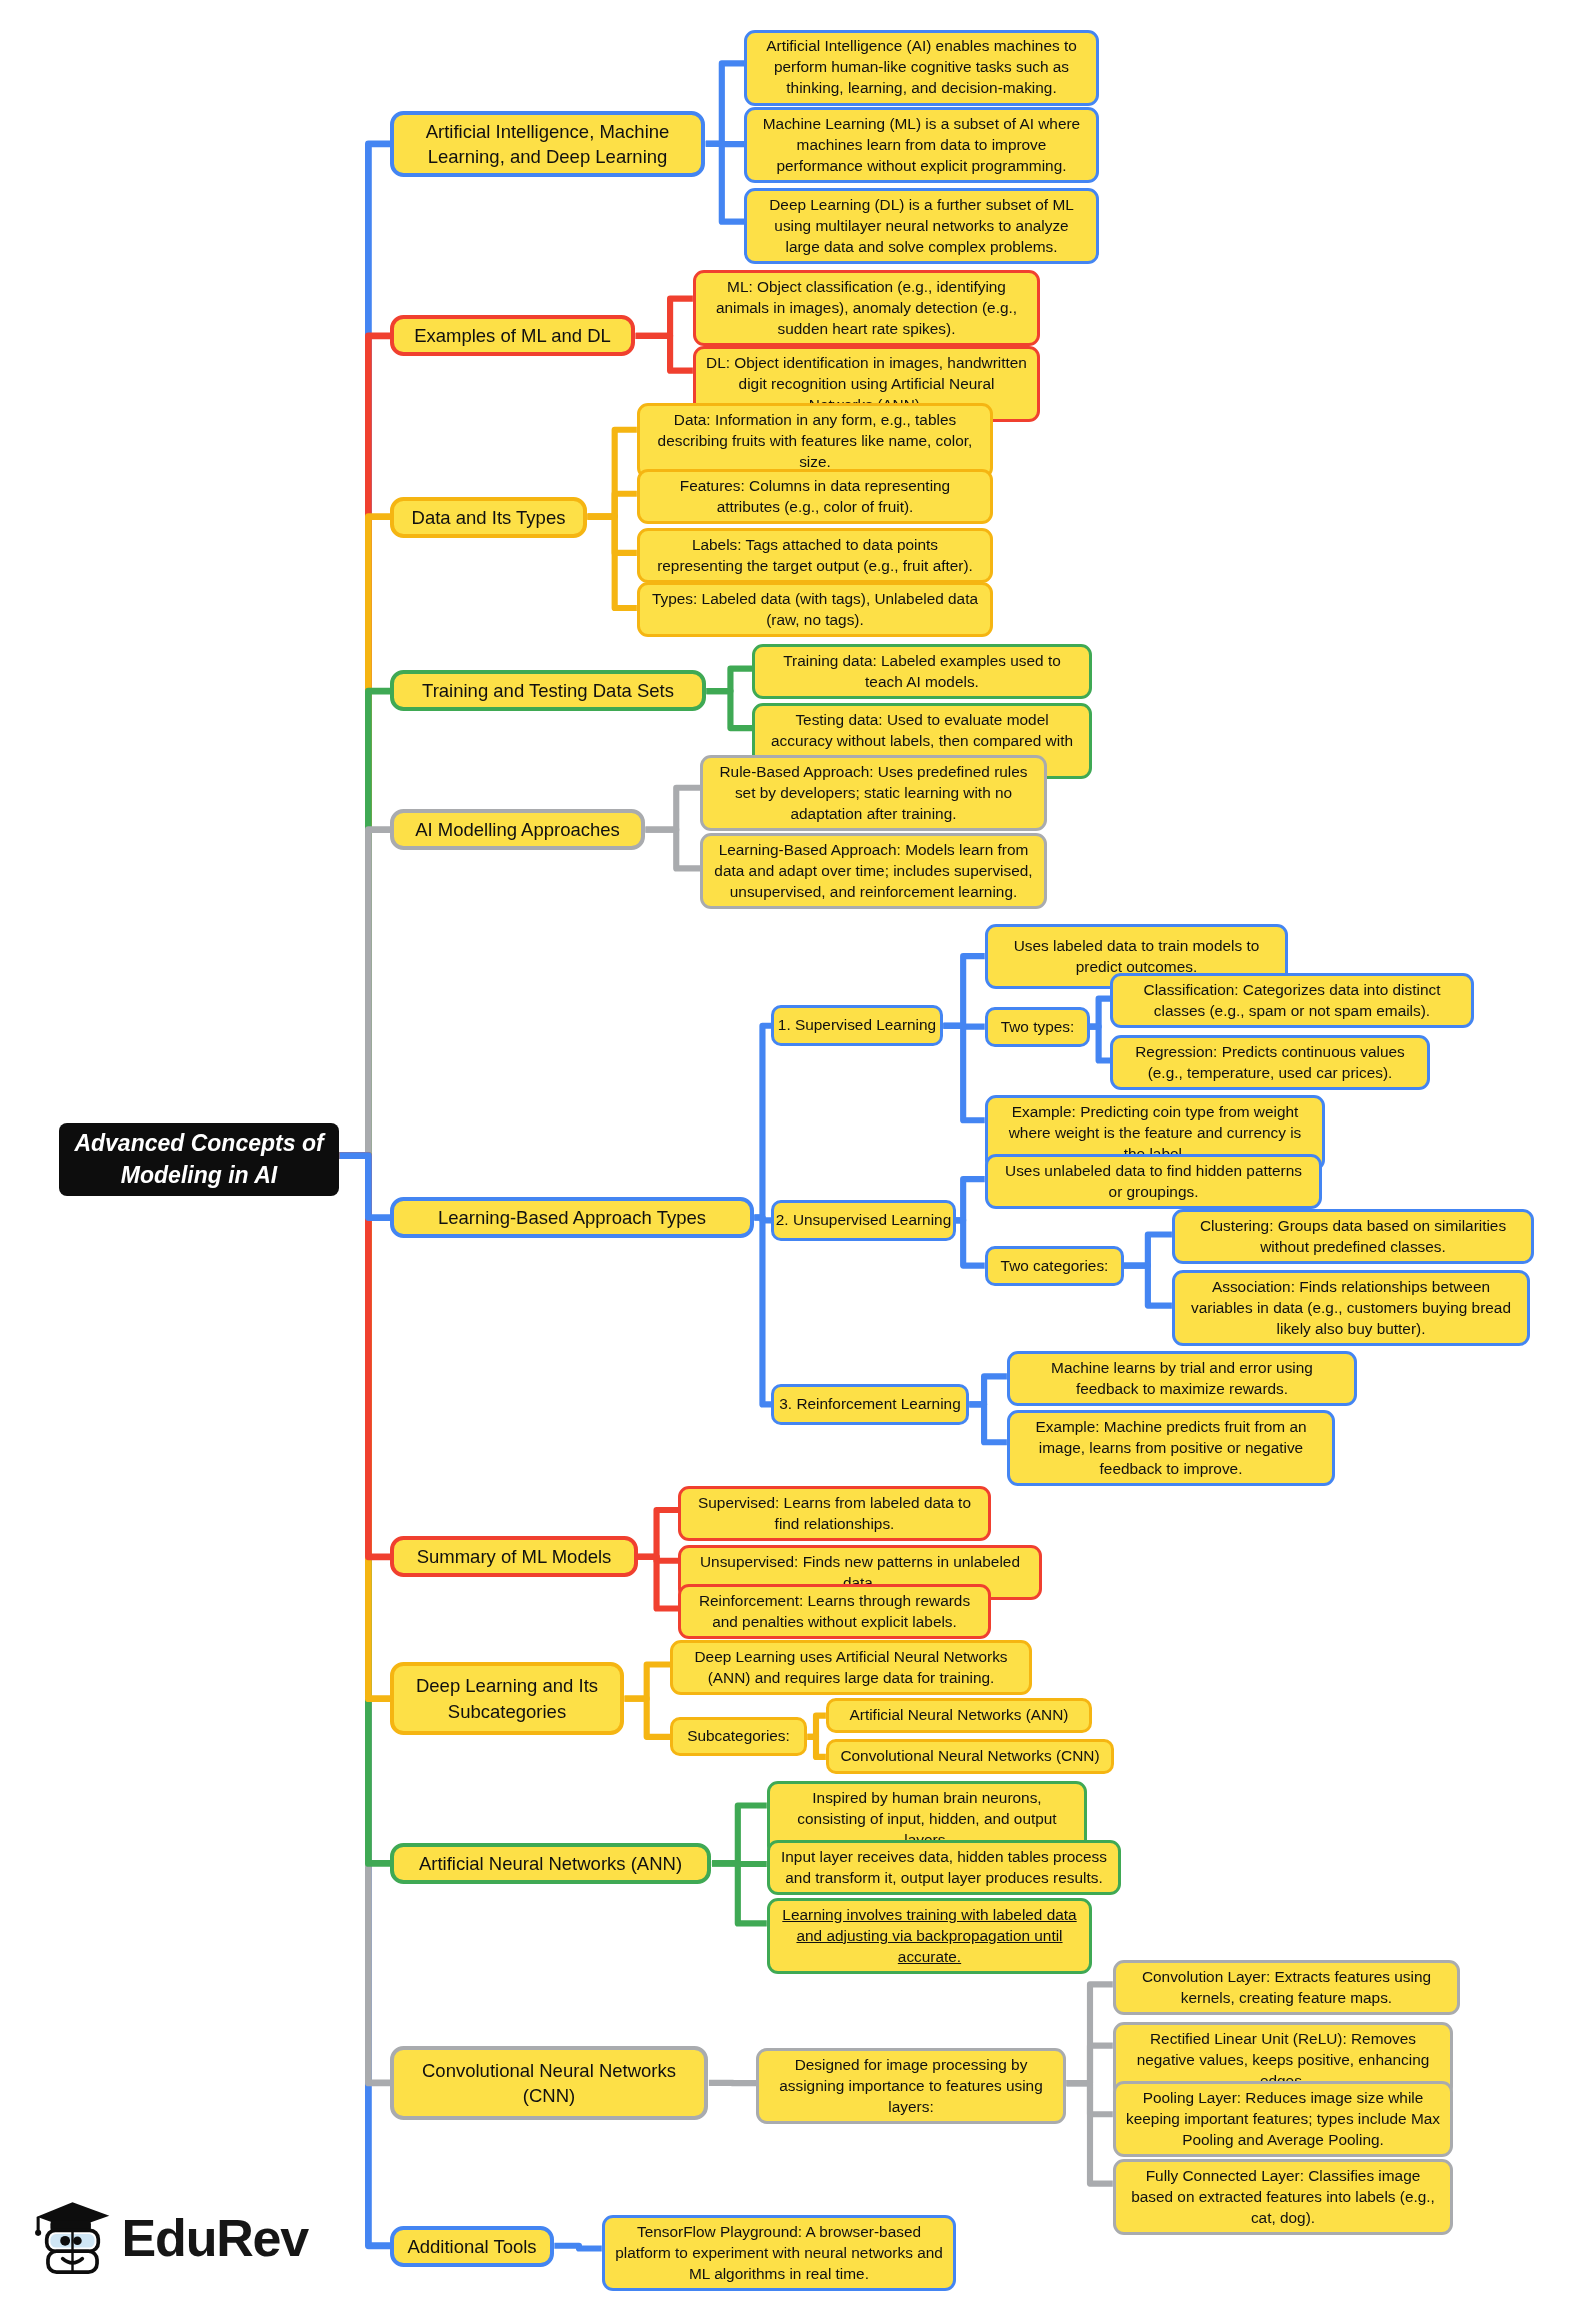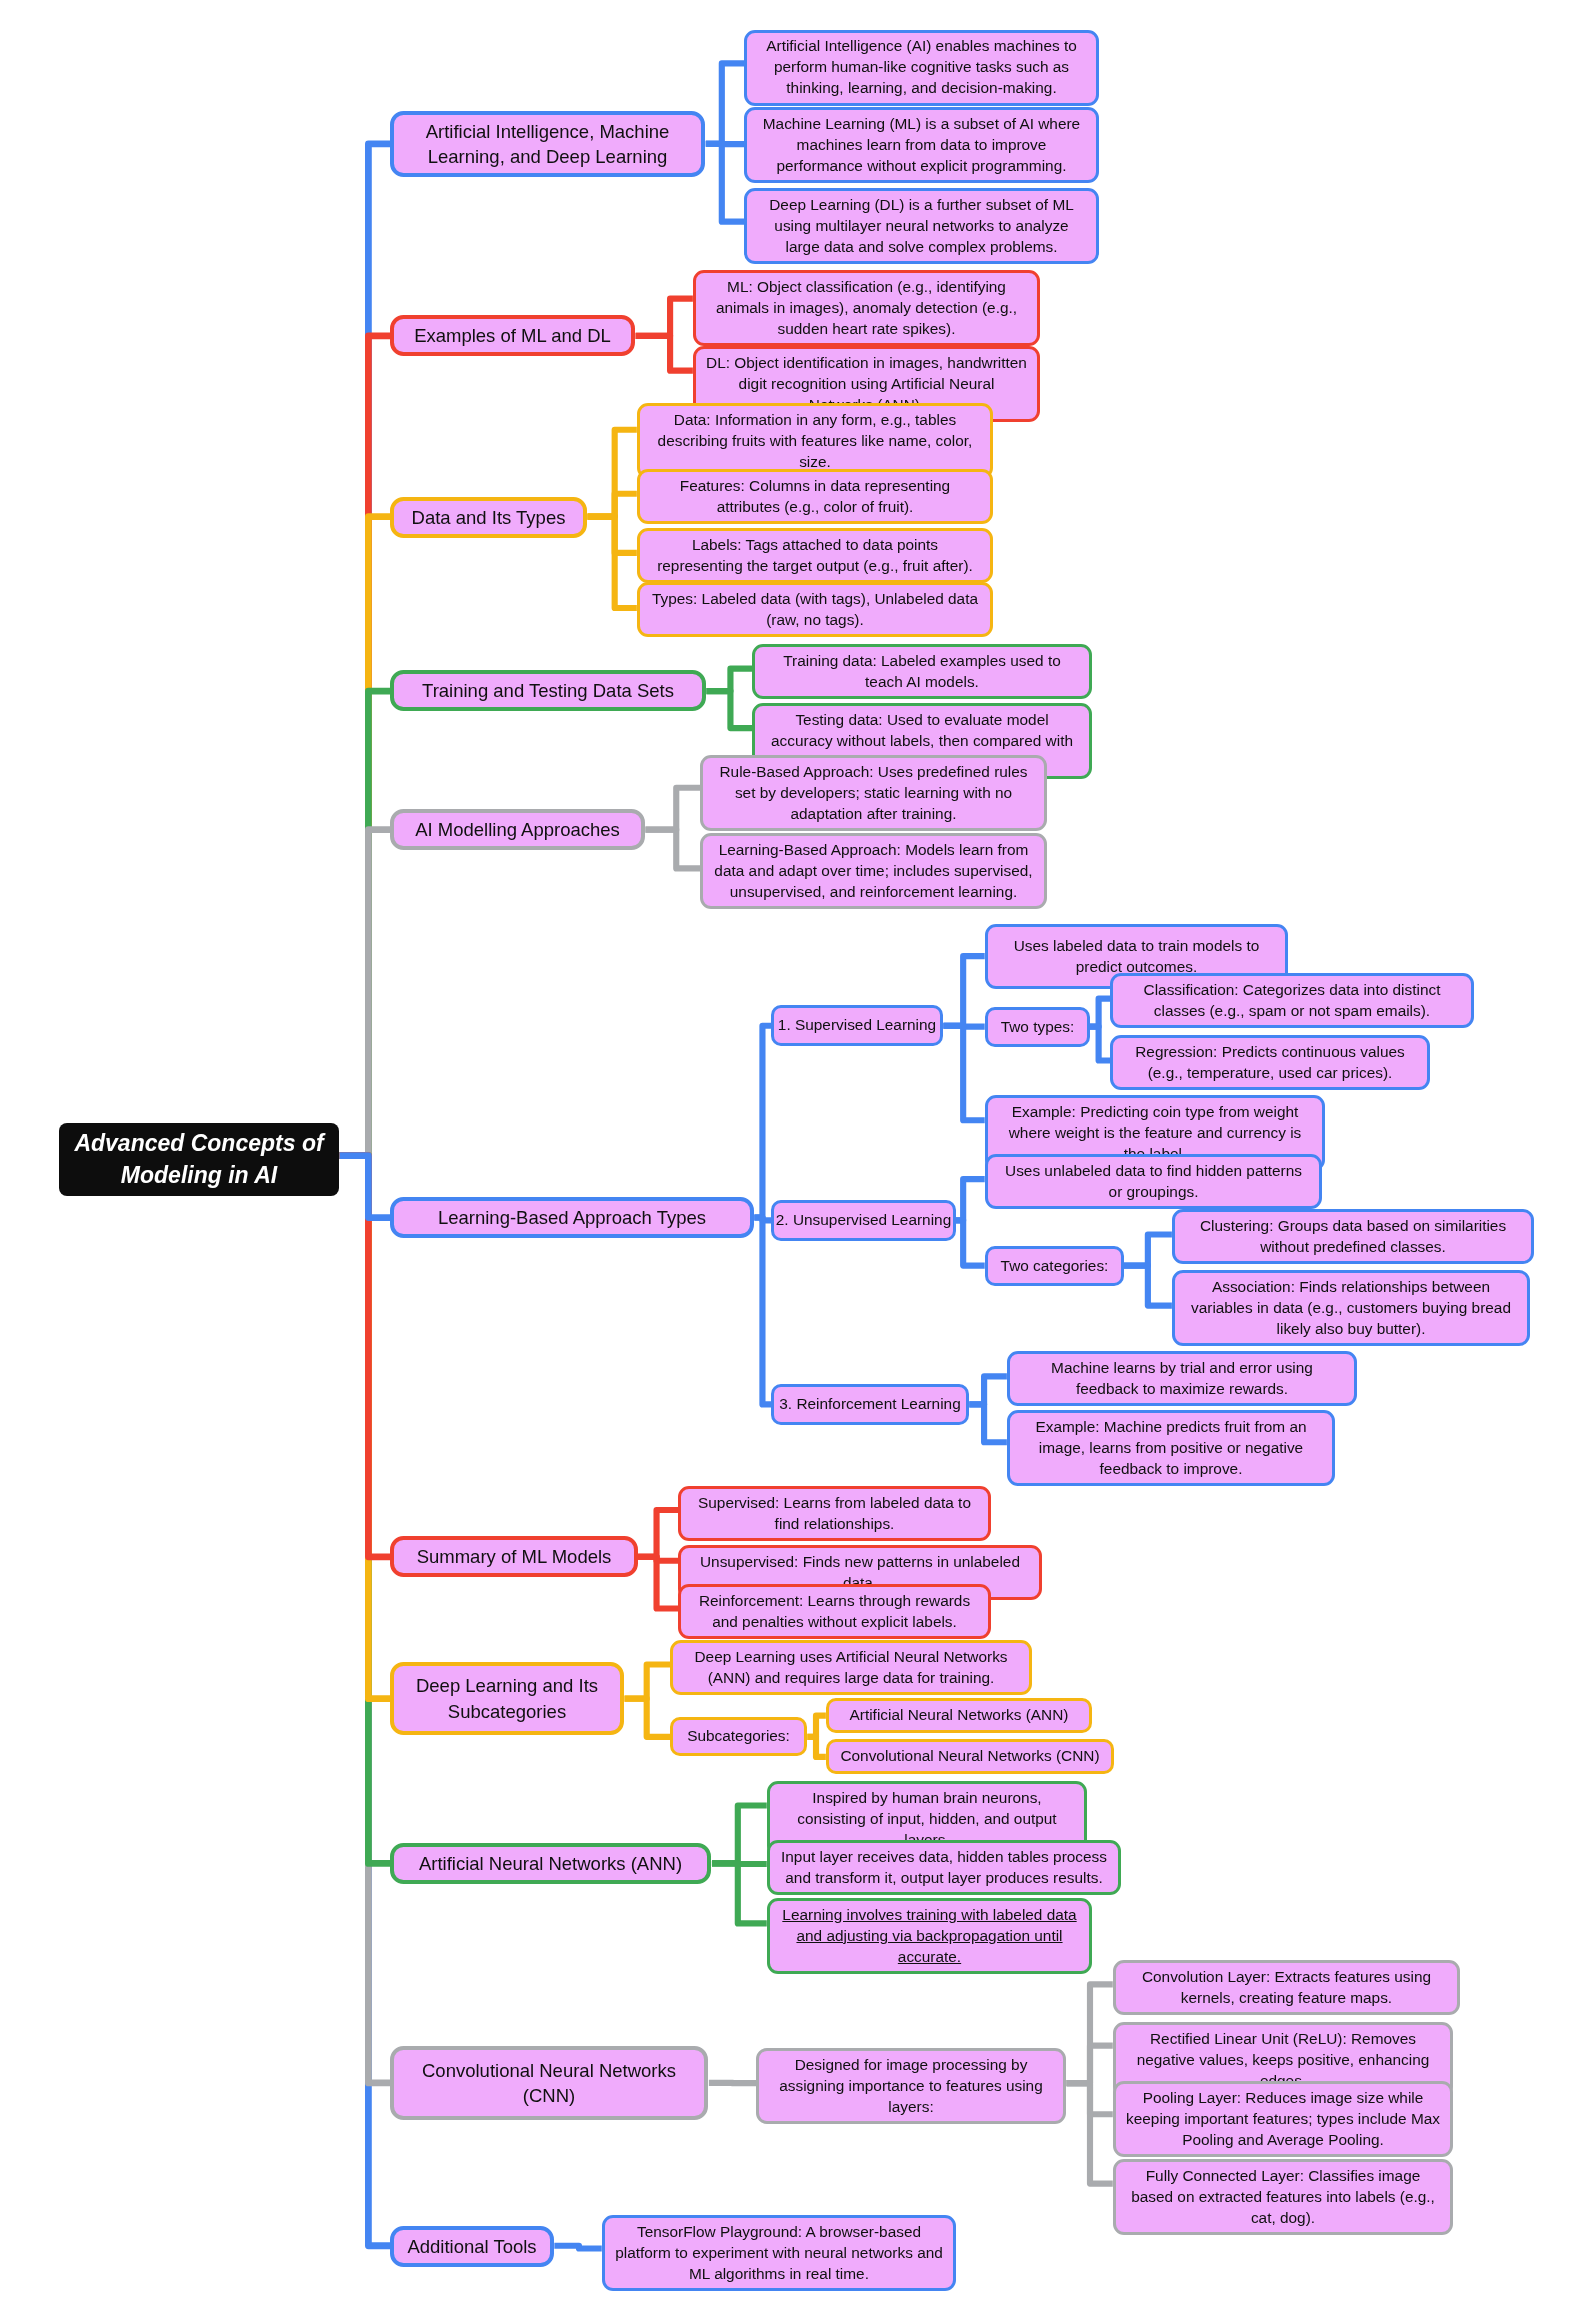--- a/index.html
+++ b/index.html
@@ -1,19 +1,19 @@
 <!DOCTYPE html>
 <html style="font-size:9.9px"><head>
 <meta charset="utf-8">
 <style>
   html,body{margin:0;padding:0;background:#ffffff;}
   body{font-family:"Liberation Sans","DejaVu Sans",sans-serif;}
   #canvas{position:relative;width:1592px;height:2307px;background:#ffffff;overflow:hidden;}
   #wires{position:absolute;left:0;top:0;width:1592px;height:2307px;}
-  .node{position:absolute;box-sizing:border-box;background:#f0abfc;color:#101010;
+  .node{position:absolute;box-sizing:border-box;background:#fde047;color:#101010;
         display:flex;align-items:center;justify-content:center;text-align:center;
         line-height:1.36;}
   .node.child{border:3.7px solid;border-radius:11px;padding:3.7px 8.6px;}
   .node.sub{border:3.7px solid;border-radius:9.9px;padding:2.5px 6.2px;white-space:nowrap;}
   .node.branch{border:4.3px solid;border-radius:13.5px;padding:3.7px 7.4px;}
   .node.root{background:#0d0d0d;color:#ffffff;border:none;border-radius:8px;
              font-weight:bold;padding:4.9px 8.6px;line-height:1.38;font-style:italic;}
   #logo{position:absolute;left:32px;top:2196px;display:flex;align-items:center;gap:8.6px;}
   #logo .brand{font-size:52px;font-weight:bold;color:#161616;letter-spacing:-1.2px;}
 </style>
@@ -129,14 +129,34 @@
       <div class="node child" style="left: 767px; top: 1840px; width: 354px; min-height: 49px; font-size: 15.4px; border-color: rgb(63, 169, 84);">Input layer receives data, hidden tables process and transform it, output layer produces results.</div>
       <div class="node child" style="left: 767px; top: 1898px; width: 325px; min-height: 50px; font-size: 15.4px; border-color: rgb(63, 169, 84); text-decoration: underline;">Learning involves training with labeled data and adjusting via backpropagation until accurate.</div>
       <div class="node child" style="left: 756px; top: 2048px; width: 310px; min-height: 70px; font-size: 15.4px; border-color: rgb(169, 171, 174);">Designed for image processing by assigning importance to features using layers:</div>
       <div class="node child" style="left: 1113px; top: 1960px; width: 347px; min-height: 48px; font-size: 15.4px; border-color: rgb(169, 171, 174);">Convolution Layer: Extracts features using kernels, creating feature maps.</div>
       <div class="node child" style="left: 1113px; top: 2022px; width: 340px; min-height: 47px; font-size: 15.4px; border-color: rgb(169, 171, 174);">Rectified Linear Unit (ReLU): Removes negative values, keeps positive, enhancing edges.</div>
       <div class="node child" style="left: 1113px; top: 2081px; width: 340px; min-height: 66px; font-size: 15.4px; border-color: rgb(169, 171, 174);">Pooling Layer: Reduces image size while keeping important features; types include Max Pooling and Average Pooling.</div>
       <div class="node child" style="left: 1113px; top: 2159px; width: 340px; min-height: 49px; font-size: 15.4px; border-color: rgb(169, 171, 174);">Fully Connected Layer: Classifies image based on extracted features into labels (e.g., cat, dog).</div>
       <div class="node child" style="left: 602px; top: 2215px; width: 354px; min-height: 66px; font-size: 15.4px; border-color: rgb(68, 133, 242);">TensorFlow Playground: A browser-based platform to experiment with neural networks and ML algorithms in real time.</div>
     </div>
 
+  <div id="logo">
+    <span>
+      <svg width="81" height="81" viewBox="0 0 132 132" xmlns="http://www.w3.org/2000/svg">
+
+        <polygon points="8,34 66,10 126,32 64,54" fill="#0d0d0d"></polygon>
+        <rect x="30" y="40" width="66" height="18" rx="6" fill="#0d0d0d"></rect>
+        <path d="M10 34 L10 56" stroke="#0d0d0d" stroke-width="5" fill="none"></path>
+        <circle cx="10" cy="60" r="5" fill="#0d0d0d"></circle>
+
+        <rect x="24" y="56" width="84" height="34" rx="14" fill="#ffffff" stroke="#0d0d0d" stroke-width="6"></rect>
+        <rect x="30" y="62" width="72" height="22" rx="9" fill="#cfe6f5"></rect>
+        <circle cx="54" cy="73" r="8" fill="#0d0d0d"></circle>
+        <circle cx="74" cy="73" r="7" fill="#0d0d0d"></circle>
+        <rect x="26" y="90" width="80" height="34" rx="14" fill="#ffffff" stroke="#0d0d0d" stroke-width="6"></rect>
+        <path d="M50 102 Q66 116 82 102" stroke="#0d0d0d" stroke-width="6" fill="none" stroke-linecap="round"></path>
+        <path d="M66 56 L66 124" stroke="#0d0d0d" stroke-width="4"></path>
+      </svg>
+    </span>
+    <span class="brand">EduRev</span>
+  </div>
 </div>
 
 
 </body></html>

